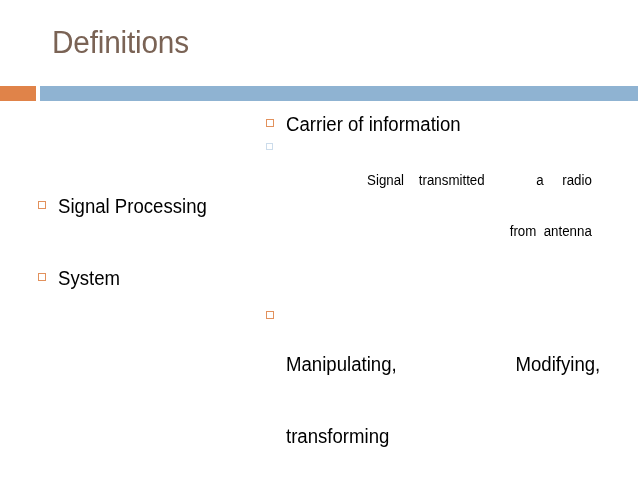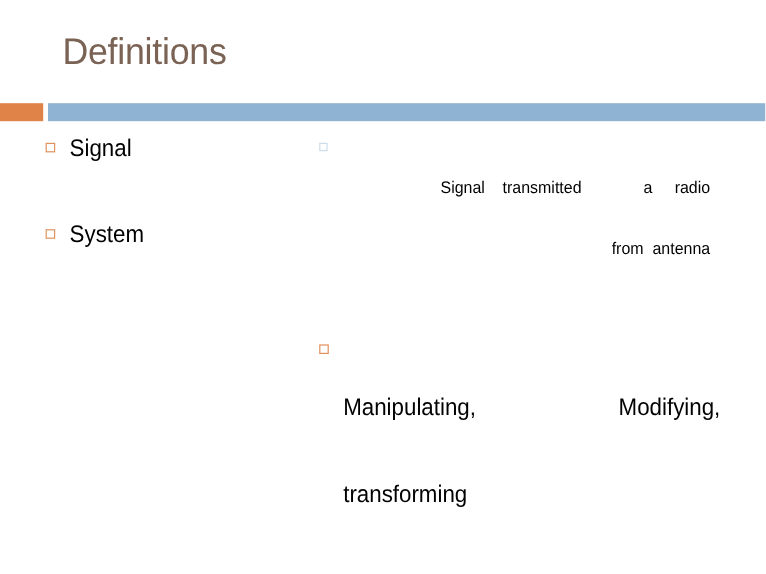--- a/index.html
+++ b/index.html
@@ -141,35 +141,39 @@
 
   <h1 id="slide-title">Definitions</h1>
 
   <div id="divider">
     <div id="divider-accent"></div>
     <div id="divider-bar"></div>
   </div>
 
   <div id="left-col">
 
-    <div class="l1 mt-0">
+
+    <div class="l1 mt-c">
       <span class="sq"></span>
-      <span class="txt">Signal</span>
+      <span class="txt">Signal Processing</span>
     </div>
-
 
     <div class="l1 mt-d">
       <span class="sq"></span>
       <span class="txt">System</span>
     </div>
 
   </div>
 
   <div id="right-col">
 
+    <div class="l1 mt-0">
+      <span class="sq"></span>
+      <span class="txt">Carrier of information</span>
+    </div>
     <div class="l2 mt-a">
       <span class="sq"></span>
       <span class="txt">
         <span class="spread-1">Signal    transmitted              a     radio</span>
         <span class="spread-1" style="padding-left:64px;">from  antenna</span>
       </span>
     </div>
 
     <div class="l1 mt-e">
       <span class="sq"></span>

